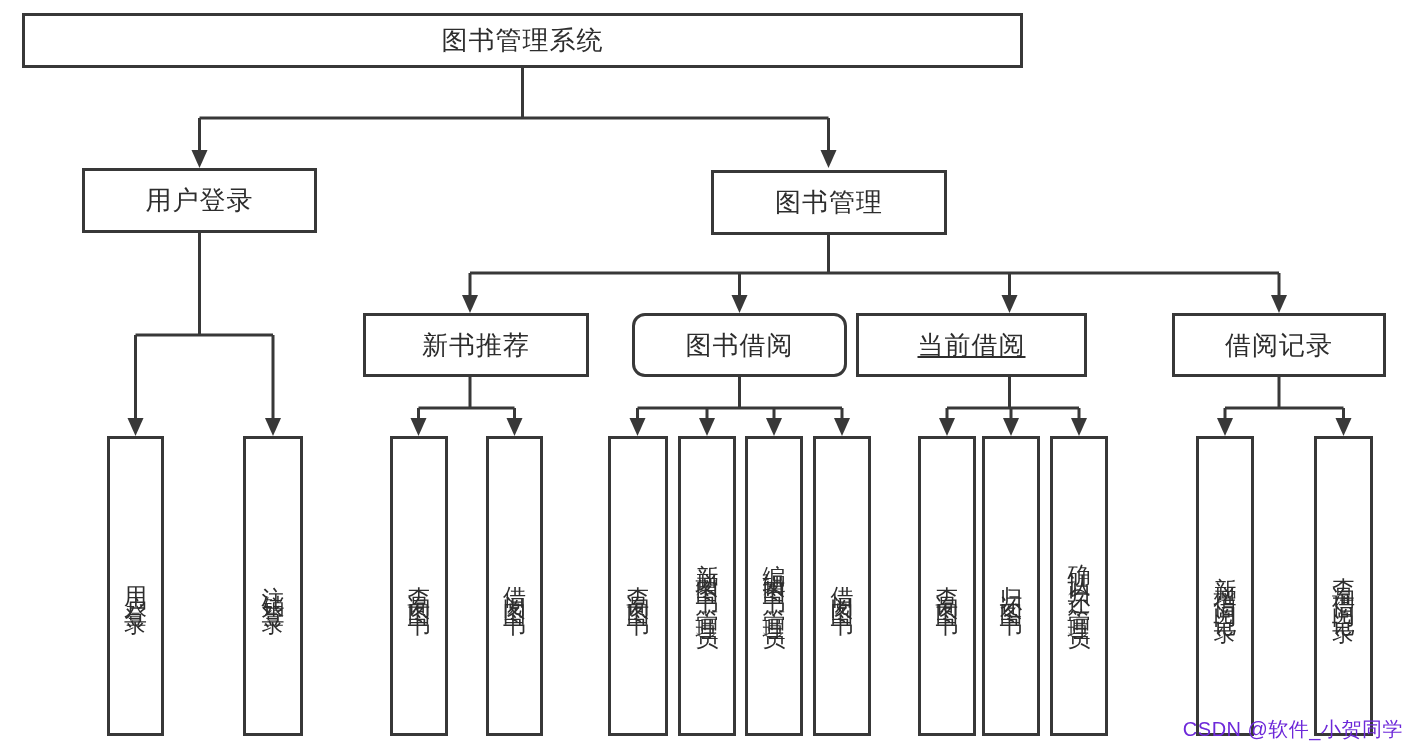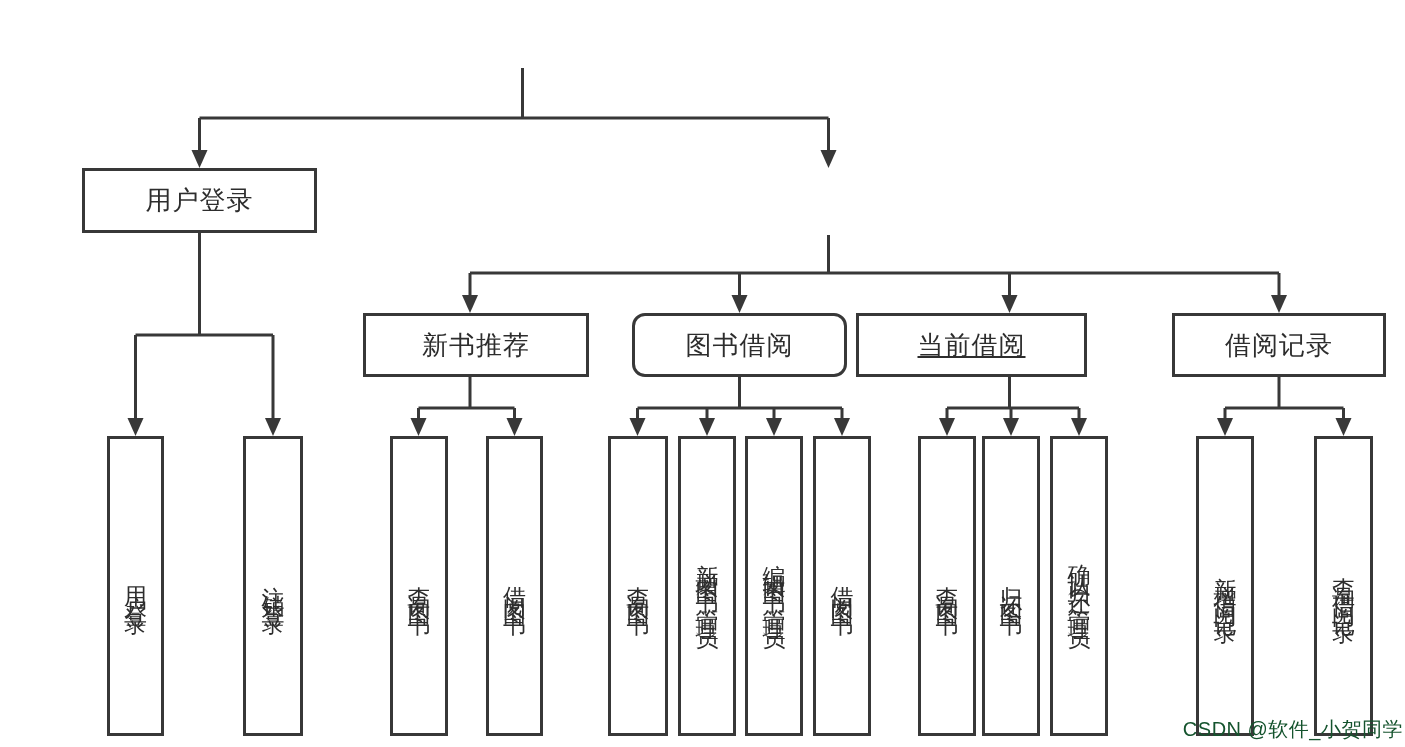--- a/index.html
+++ b/index.html
@@ -15,21 +15,21 @@
     color:#2d2d2d;z-index:2;
   }
   .box .label{white-space:nowrap;}
   .h .label{font-size:26px;letter-spacing:1px;}
   .v .label{
     writing-mode:vertical-rl;text-orientation:mixed;
     font-size:23px;letter-spacing:9px;line-height:1;
   }
   .watermark{
     position:absolute;right:2px;bottom:4px;z-index:5;
-    color:#14532d;font-size:20px;letter-spacing:0.5px;white-space:nowrap;
+    color:#6d28d9;font-size:20px;letter-spacing:0.5px;white-space:nowrap;
   }
 </style>
 </head>
 <body>
 
 <div class="canvas">
 
   <svg class="connectors" width="1405" height="747" viewBox="0 0 1405 747">
     <g stroke="#383838" stroke-width="3" fill="none">
 
@@ -70,23 +70,29 @@
 
       <polygon points="939,418 955,418 947,436"></polygon>
       <polygon points="1003,418 1019,418 1011,436"></polygon>
       <polygon points="1071,418 1087,418 1079,436"></polygon>
 
       <polygon points="1217,418 1233,418 1225,436"></polygon>
       <polygon points="1335.5,418 1351.5,418 1343.5,436"></polygon>
     </g>
   </svg>
 
+  <div class="box h" style="left:22px;top:13px;width:1001px;height:55px;">
+    <span class="label">图书管理系统</span>
+  </div>
 
   <div class="box h" style="left:82px;top:168px;width:235px;height:65px;">
     <span class="label">用户登录</span>
+  </div>
+  <div class="box h" style="left:711px;top:170px;width:236px;height:65px;">
+    <span class="label">图书管理</span>
   </div>
 
   <div class="box h" style="left:363px;top:313px;width:226px;height:64px;">
     <span class="label">新书推荐</span>
   </div>
   <div class="box h" style="left:632px;top:313px;width:215px;height:64px;border-radius:13px;">
     <span class="label">图书借阅</span>
   </div>
   <div class="box h" style="left:856px;top:313px;width:231px;height:64px;text-decoration:underline;">
     <span class="label">当前借阅</span>

